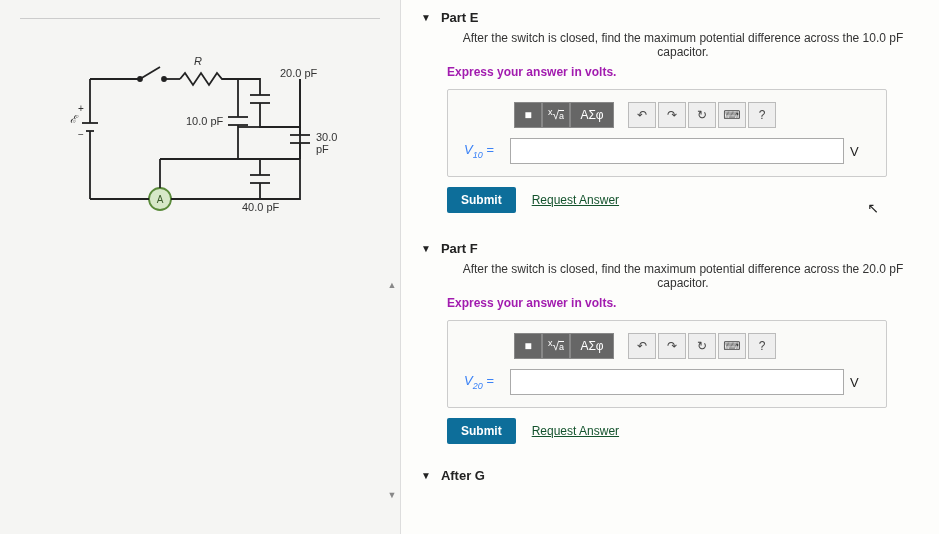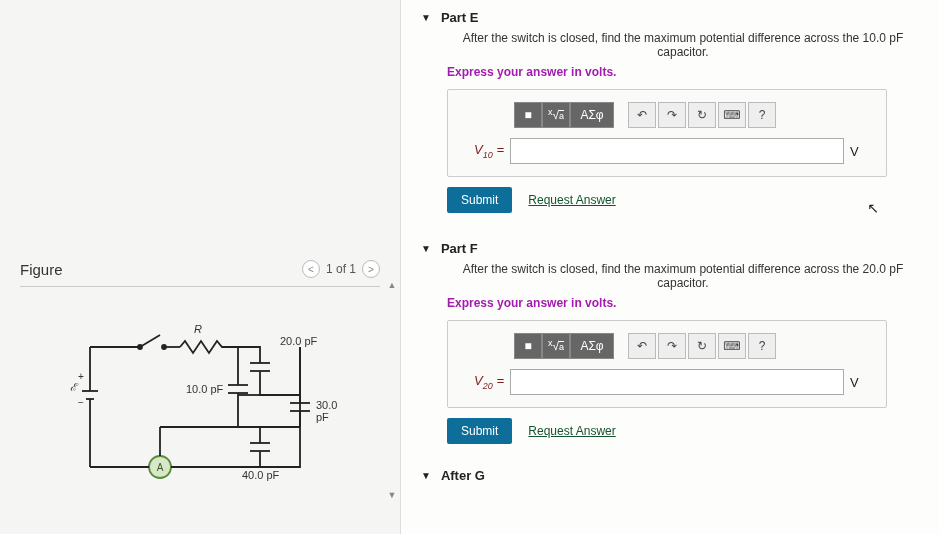--- a/index.html
+++ b/index.html
@@ -19,44 +19,36 @@
 .part-body { padding-left: 26px; }
 .part-desc { font-size: 12px; color: #333; margin-bottom: 6px; text-align: center; }
 .part-instr { font-size: 12px; font-weight: bold; color: #a21caf; margin-bottom: 10px; }
 .answer-box { border: 1px solid #ccc; background: #fafaf8; padding: 12px 16px 12px 16px; width: 440px; border-radius: 2px; }
 .toolbar { display: flex; gap: 2px; margin-left: 50px; margin-bottom: 10px; align-items: center; }
 .tb-group { display: flex; }
 .tb-btn { height: 26px; min-width: 28px; border: 1px solid #888; background: #666; color: #fff; display: flex; align-items: center; justify-content: center; font-size: 12px; cursor: pointer; }
 .tb-btn.light { background: #eee; color: #444; border-color: #bbb; }
 .tb-sep { width: 10px; }
 .answer-row { display: flex; align-items: center; gap: 6px; }
-.var-label { font-style: italic; font-size: 13px; width: 40px; text-align: right; color: #7f1d1d; }
+.var-label { font-style: italic; font-size: 13px; width: 40px; text-align: left; color: #3b82f6; }
 .var-label sub { font-size: 9px; }
 .answer-input { flex: 1; height: 26px; border: 1px solid #aaa; background: #fff; padding: 0 6px; font-size: 13px; }
 .unit { font-size: 13px; color: #222; width: 20px; }
 .actions { margin-top: 10px; display: flex; align-items: center; gap: 16px; }
-.submit-btn { background: #0d6e9a; color: #fff; border: none; padding: 6px 14px; font-size: 12px; font-weight: normal; cursor: pointer; border-radius: 2px; }
+.submit-btn { background: #0d6e9a; color: #fff; border: none; padding: 6px 14px; font-size: 12px; font-weight: bold; cursor: pointer; border-radius: 2px; }
 .request-link { color: #14532d; font-size: 12px; text-decoration: underline; cursor: pointer; }
 .scroll-indicator { position: absolute; right: 4px; top: 280px; width: 8px; height: 220px; display: flex; flex-direction: column; align-items: center; justify-content: space-between; }
 .scroll-indicator .arrow { font-size: 9px; color: #888; }
 .scroll-indicator .track { flex: 1; width: 5px; }
 .cursor-icon { position: absolute; right: 60px; top: 200px; font-size: 14px; color: #222; }
 </style>
 </head>
 <body>
 
 <div class="left-panel">
-  <div class="figure-header">
-    <div class="figure-title">Figure</div>
-    <div class="pager">
-      <div class="pager-btn">&lt;</div>
-      <span>1 of 1</span>
-      <div class="pager-btn">&gt;</div>
-    </div>
-  </div>
   <hr class="figure-hr">
   <div class="circuit">
     <svg viewBox="0 0 280 180">
       <g stroke="#222" stroke-width="1.8" fill="none">
 
         <path d="M 30 30 L 80 30"></path>
 
         <circle cx="80" cy="30" r="2" fill="#222"></circle>
         <path d="M 80 30 L 100 18"></path>
         <circle cx="104" cy="30" r="2" fill="#222"></circle>

